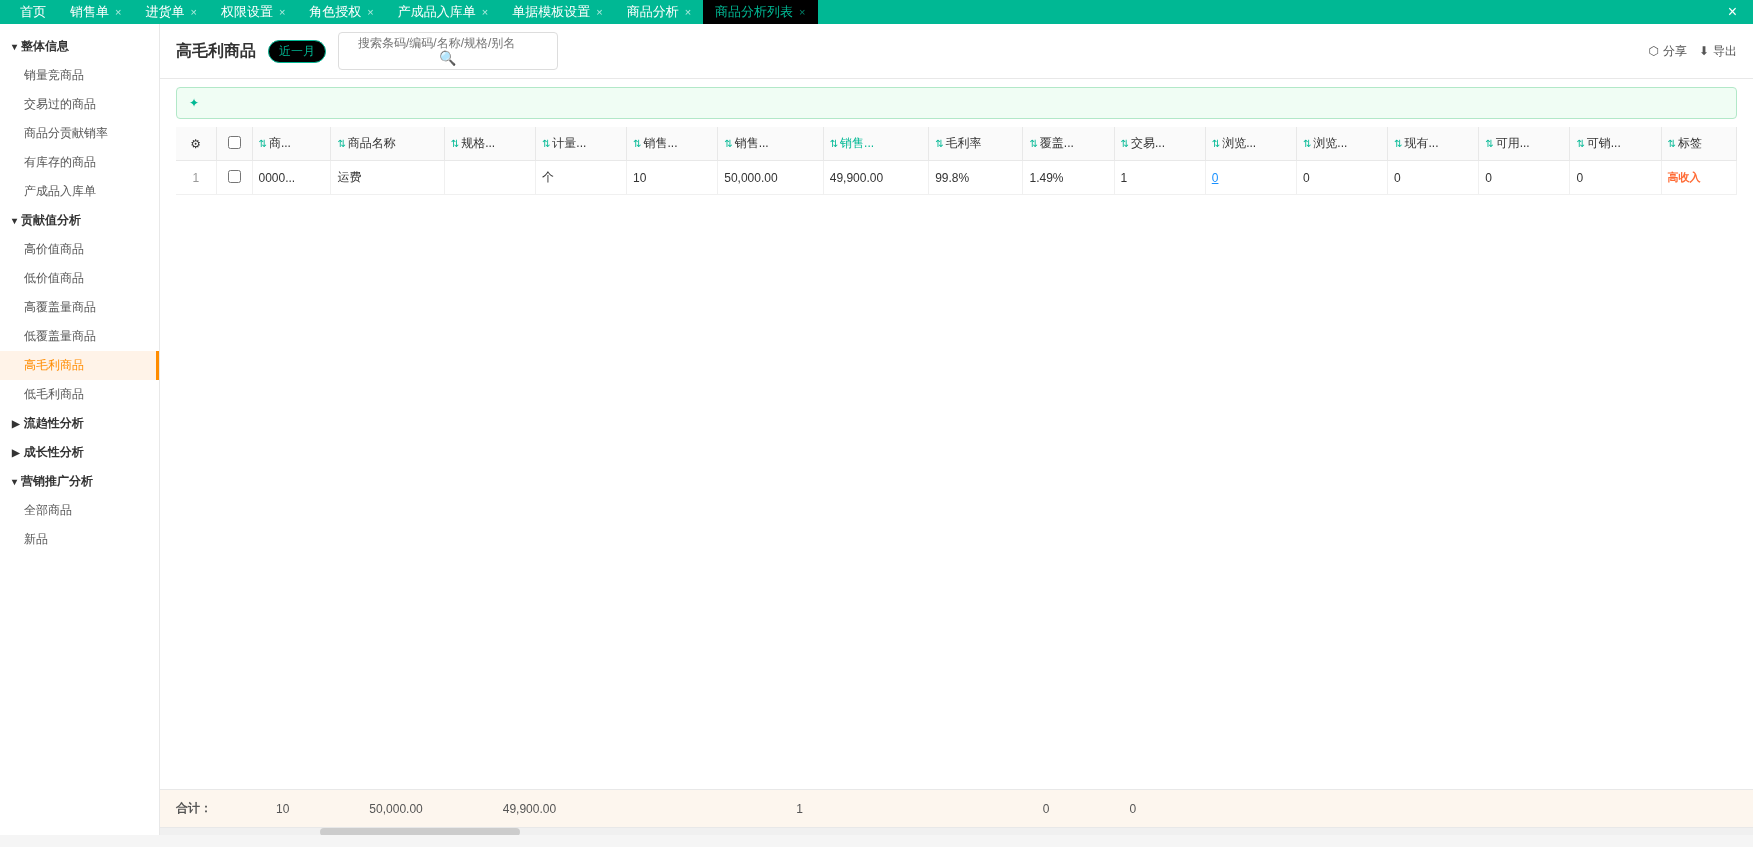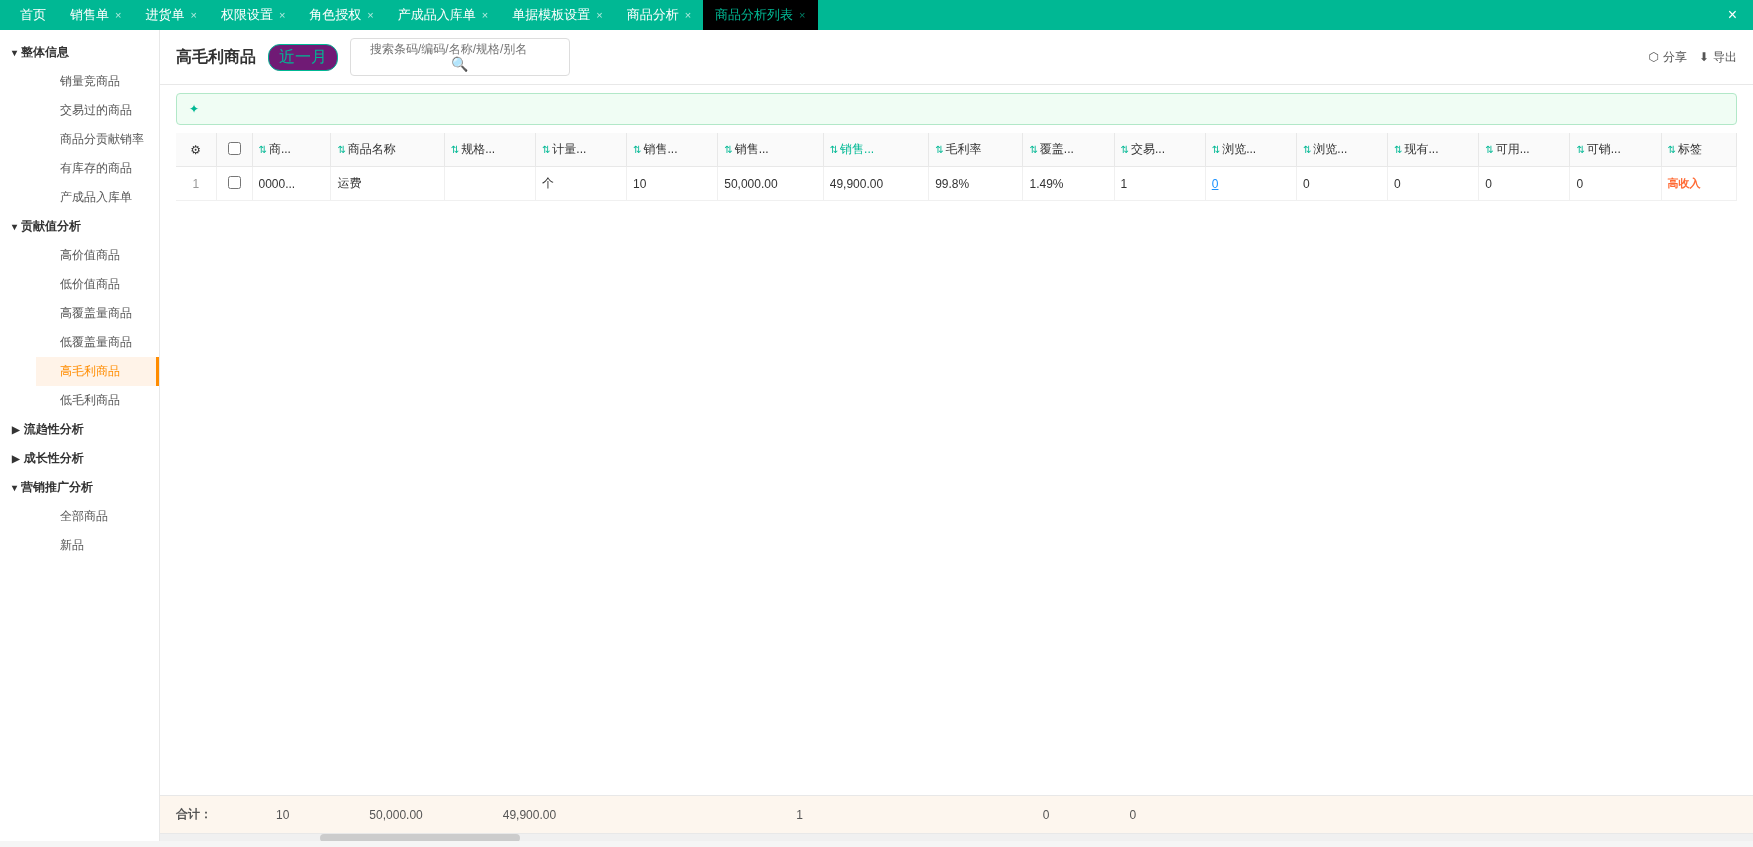--- a/index.html
+++ b/index.html
@@ -3,21 +3,21 @@
   <meta charset="utf-8">
   <style>
     * { margin: 0; padding: 0; box-sizing: border-box; }
     body { font-family: 'Microsoft YaHei', Arial, sans-serif; font-size: 12px; background: #f5f5f5; overflow: hidden; width: 1753px; height: 847px; }
 
     
     .top-nav {
       background: #00b894;
       display: flex;
       align-items: center;
-      height: 30px;
+      height: 24px;
       padding: 0 8px;
       color: white;
     }
     .top-nav .nav-item {
       padding: 0 12px;
       height: 36px;
       display: flex;
       align-items: center;
       cursor: pointer;
       white-space: nowrap;
@@ -67,21 +67,20 @@
       cursor: pointer;
       font-weight: bold;
     }
     .sidebar-section-header .arrow { margin-right: 4px; font-size: 10px; }
     .sidebar-item {
       padding: 6px 12px 6px 24px;
       font-size: 12px;
       color: #555;
       cursor: pointer;
       white-space: nowrap;
-      margin-left: 36px;
     }
     .sidebar-item.active {
       background: #fff3e8;
       color: #ff8c00;
       border-right: 3px solid #ff8c00;
     }
 
     
     .content-panel {
       flex: 1;
@@ -100,26 +99,26 @@
       background: #fff;
       flex-shrink: 0;
     }
     .page-title {
       font-size: 16px;
       font-weight: bold;
       color: #333;
       margin-right: 12px;
     }
     .filter-btn {
-      background: #701a75;
+      background: #000000;
       color: #00b894;
       border: 1px solid #00b894;
       border-radius: 12px;
       padding: 2px 10px;
-      font-size: 16px;
+      font-size: 12px;
       cursor: pointer;
     }
     .search-box {
       margin-left: 12px;
       display: flex;
       align-items: center;
       border: 1px solid #ddd;
       border-radius: 4px;
       padding: 3px 8px;
       width: 220px;

